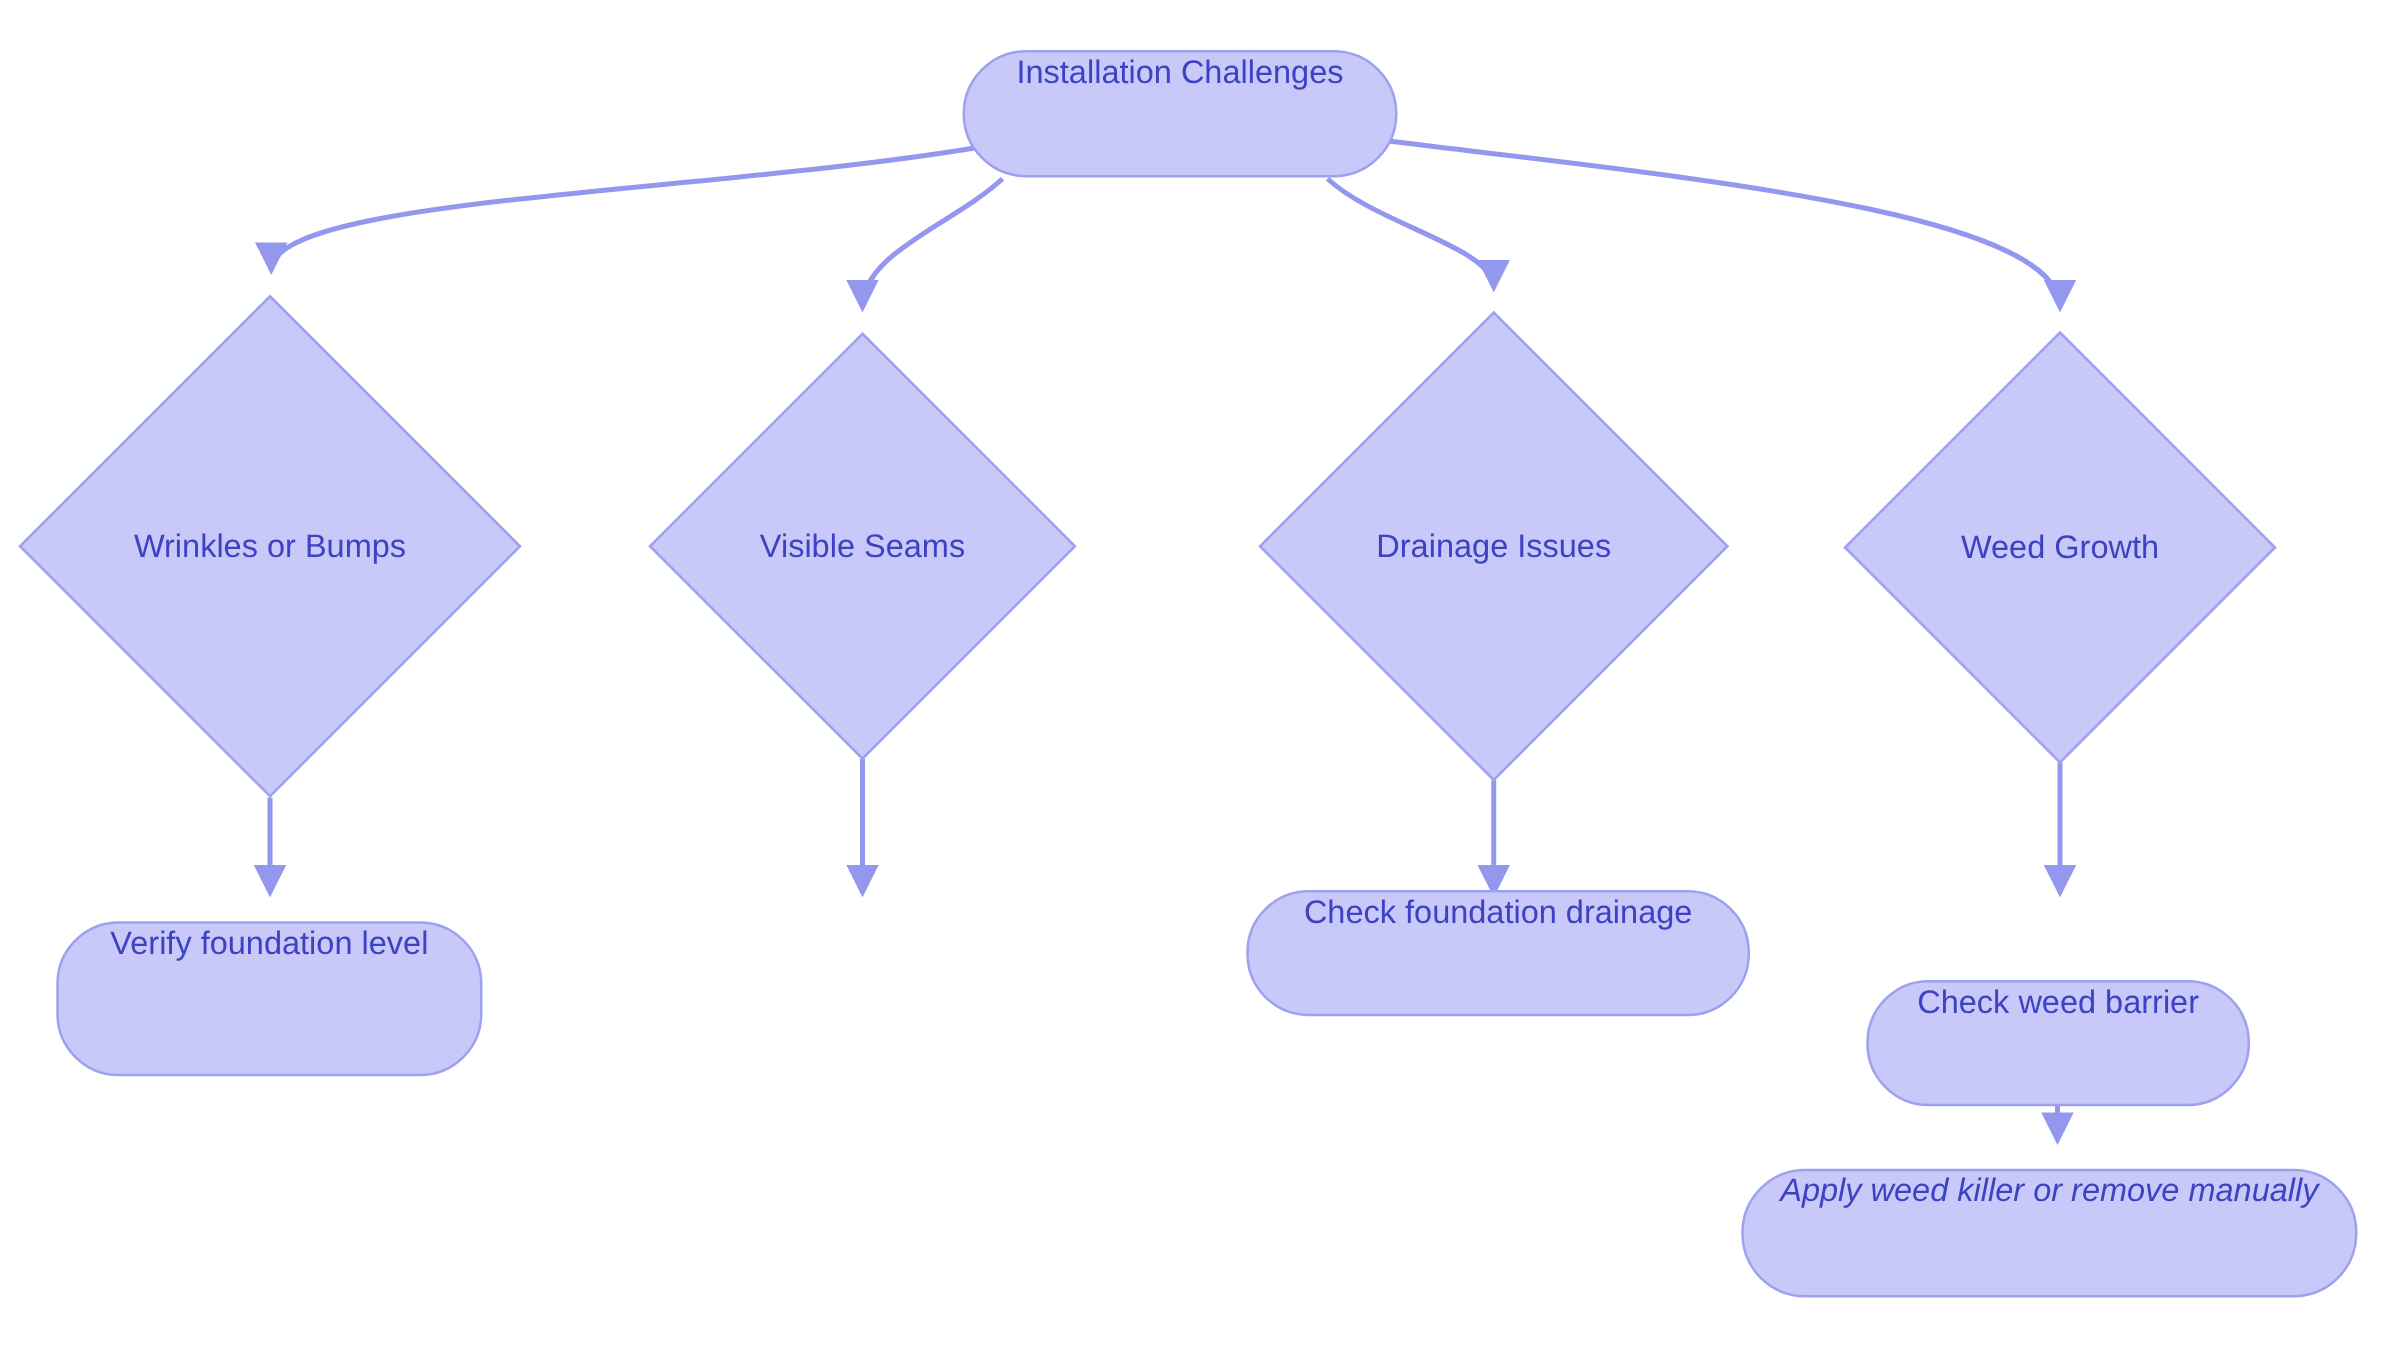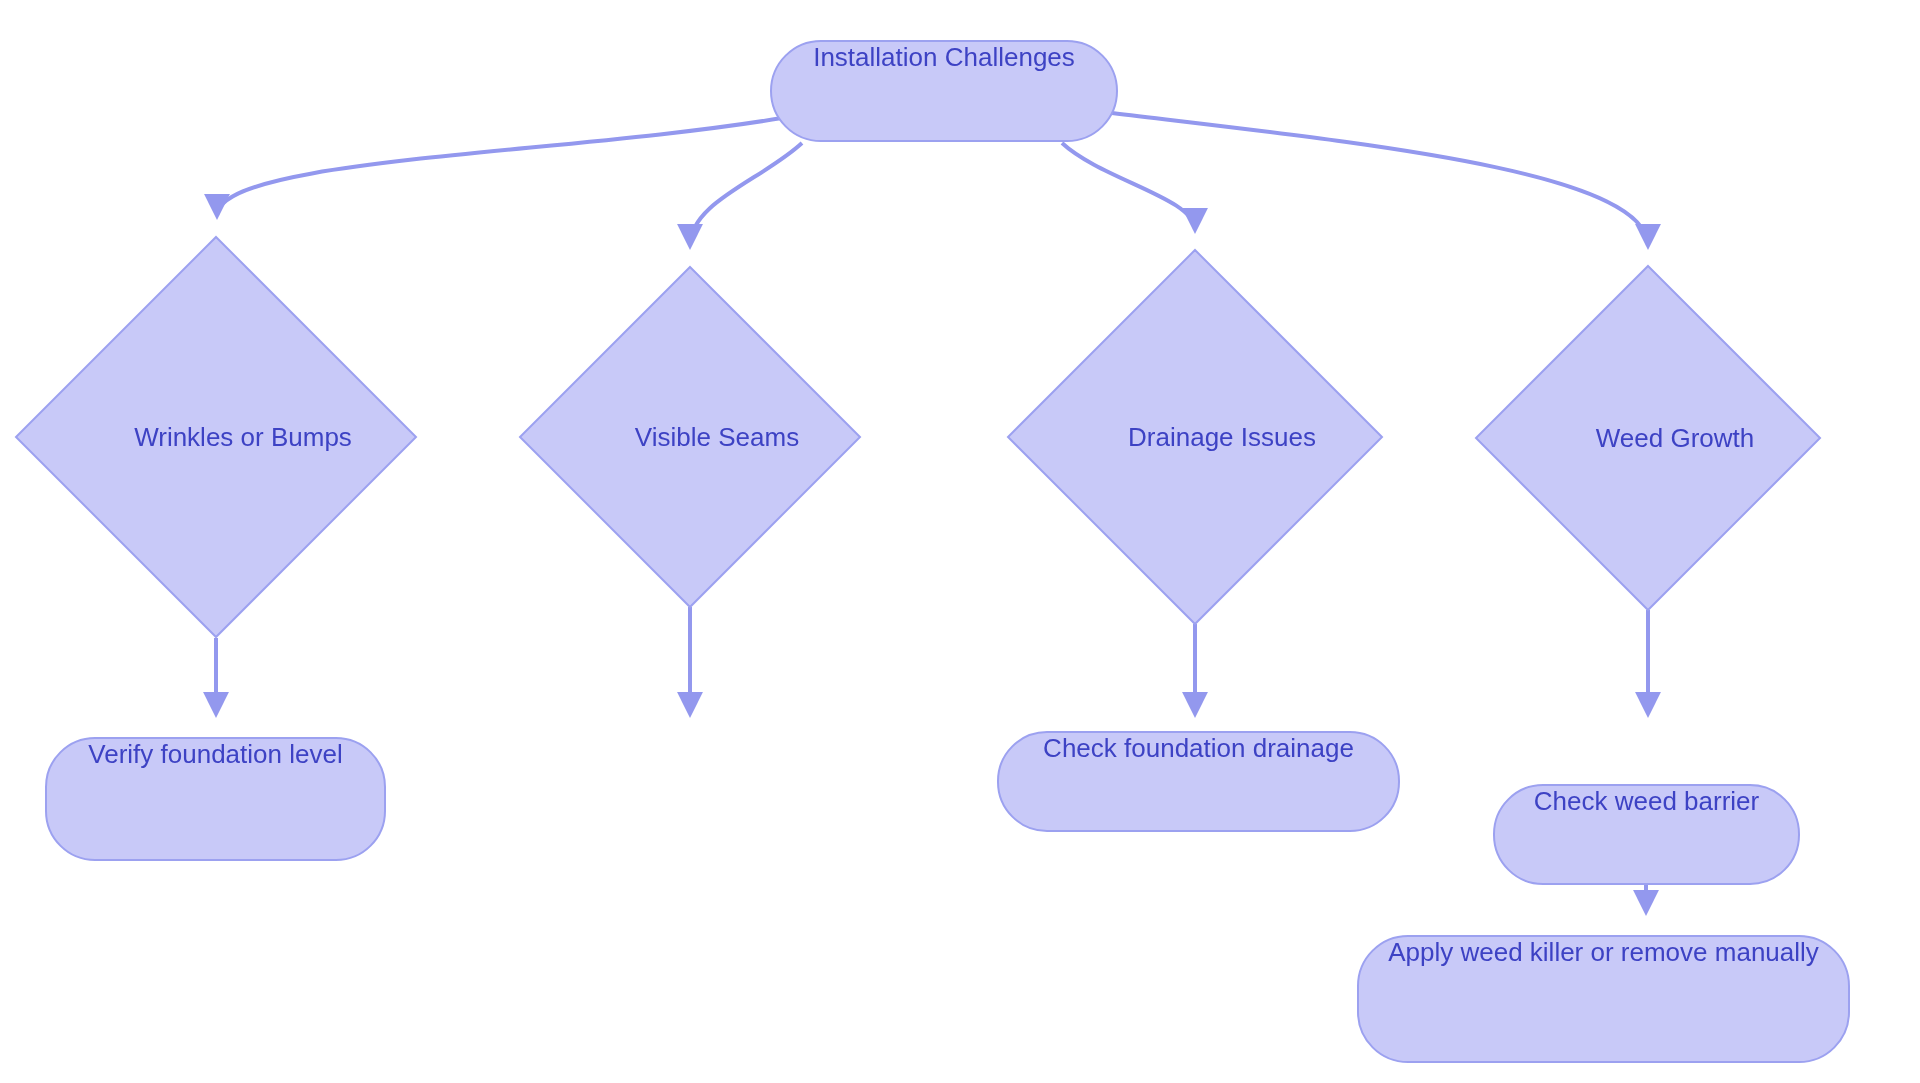--- a/index.html
+++ b/index.html
@@ -32,21 +32,20 @@
     white-space:nowrap;
   }
   .diamond-label{
     position:absolute;
     display:flex;align-items:center;justify-content:center;
     color:var(--text);
     font-size:26px;
     text-align:center;
     white-space:nowrap;
     transform:translate(-50%,-50%);
-    margin-left:27px;
   }
 </style>
 </head>
 <body>
 
 <div class="canvas">
 
   <svg class="edges" width="1920" height="1083" viewBox="0 0 1920 1083">
     <defs>
       <marker id="arrow" viewBox="0 0 10 10" refX="8.5" refY="5" markerWidth="6.5" markerHeight="6.5" orient="auto-start-reverse">
@@ -77,24 +76,24 @@
   </div>
 
   <div class="diamond-label" style="left:216px;top:437px;">Wrinkles or Bumps</div>
   <div class="diamond-label" style="left:690px;top:437px;">Visible Seams</div>
   <div class="diamond-label" style="left:1195px;top:437px;">Drainage Issues</div>
   <div class="diamond-label" style="left:1648px;top:438px;">Weed Growth</div>
 
   <div class="pill" style="left:45px;top:737px;width:341px;height:124px;border-radius:50px;">
     <span>Verify foundation level</span>
   </div>
-  <div class="pill" style="left:997px;top:731px;width:403px;height:101px;border-radius:50px;">
+  <div class="pill" style="left:997px;top:712px;width:403px;height:101px;border-radius:50px;">
     <span>Check foundation drainage</span>
   </div>
   <div class="pill" style="left:1493px;top:737px;width:307px;height:101px;border-radius:50px;margin-top:47px;">
     <span>Check weed barrier</span>
   </div>
 
-  <div class="pill" style="left:1357px;top:935px;width:493px;height:128px;border-radius:51px;">
+  <div class="pill" style="left:1393px;top:935px;width:493px;height:103px;border-radius:51px;font-style:italic;">
     <span>Apply weed killer or remove manually</span>
   </div>
 
 </div>
 
 </body></html>

